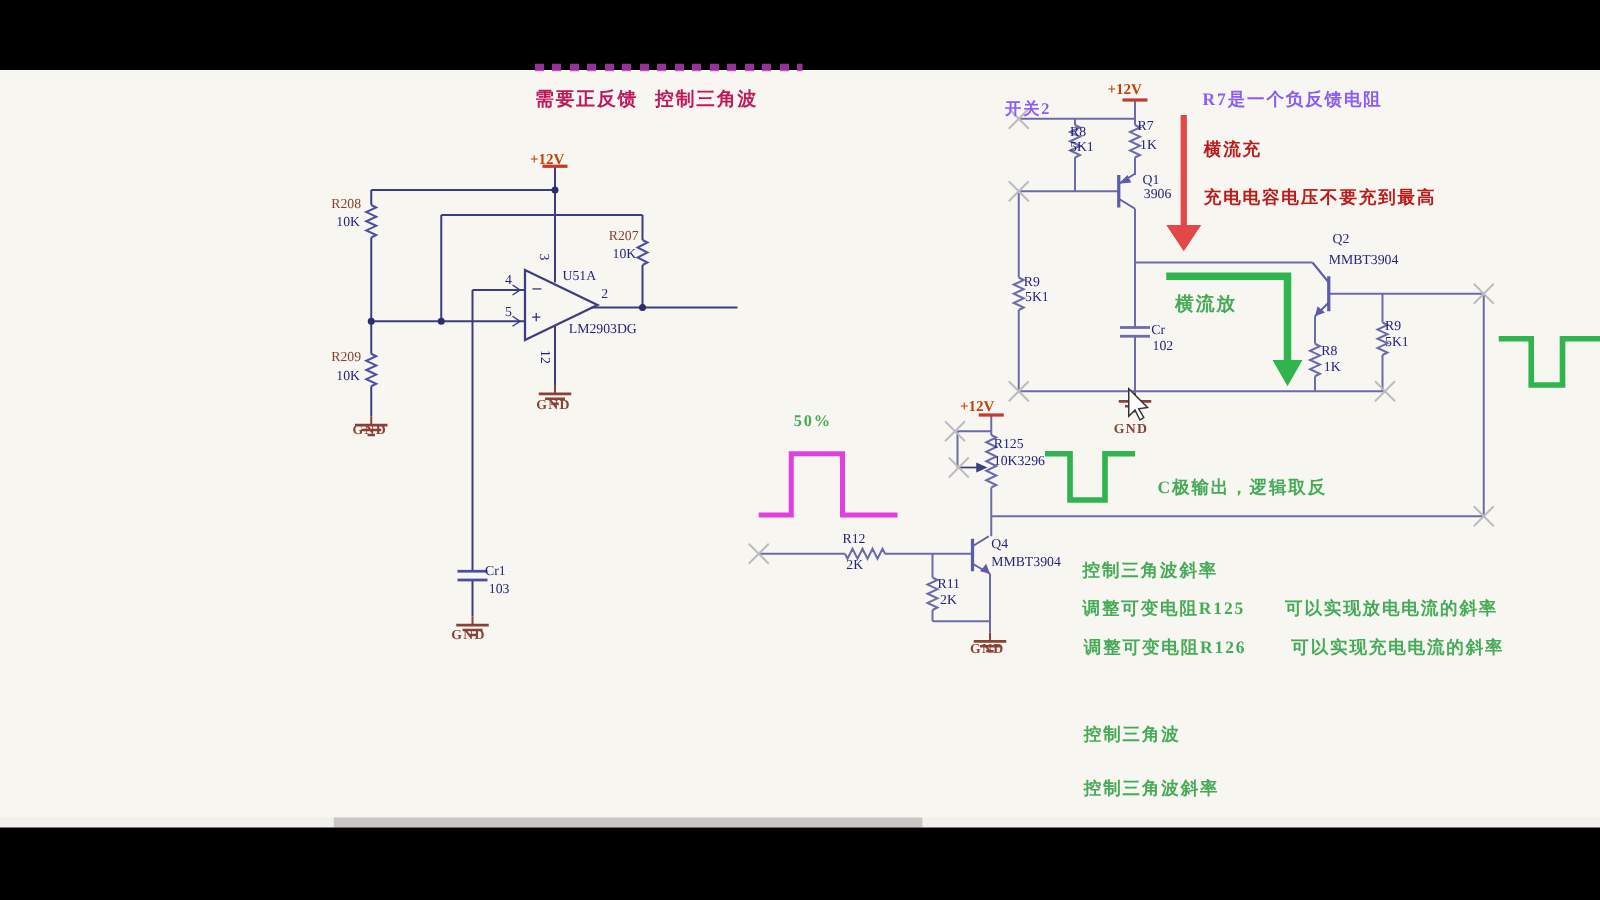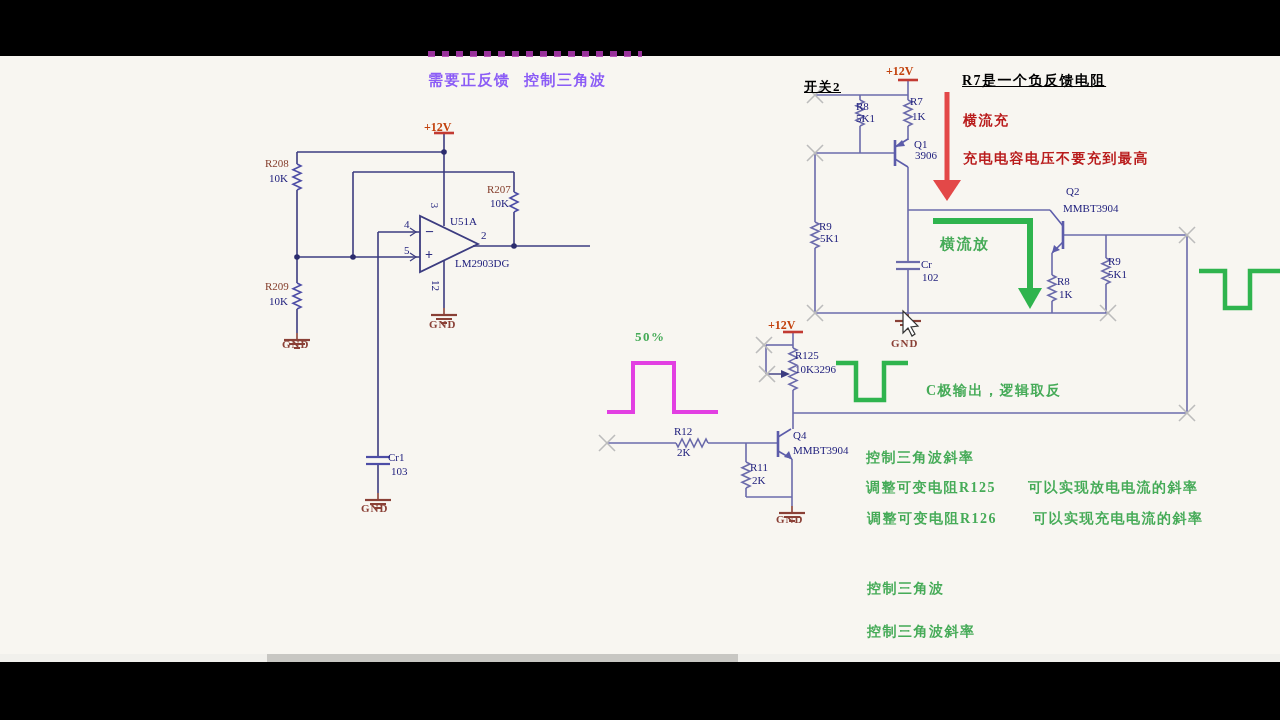--- a/index.html
+++ b/index.html
@@ -9,22 +9,22 @@
   .bar.top{top:0;height:56px;}
   .bar.bot{top:662px;height:58px;}
   .lbl{position:absolute;white-space:nowrap;font-size:11px;color:#23237f;line-height:1;z-index:10;}
   .m{color:#86402e;}
   .pw{color:#c2410c;font-weight:bold;font-size:12px;}
   .gn{color:#8a4036;font-weight:bold;font-size:11px;letter-spacing:1px;}
   .rot{transform:rotate(90deg);transform-origin:center;}
   .cn{font-size:14px;font-weight:bold;letter-spacing:1.5px;}
   .green{color:#46ab58;}
   .red{color:#b91c1c;}
-  .blue{color:#000000;text-decoration:underline;}
-  .mag{color:#8b5cf6;font-size:15px;}
+  .blue{color:#8b5cf6;}
+  .mag{color:#be185d;font-size:15px;}
   .big{font-size:15px;}
   .opsign{font-size:14px;font-weight:bold;color:#2c2c80;}
   #frag{position:absolute;left:428px;top:51px;width:214px;height:6px;z-index:40;
         background:repeating-linear-gradient(90deg,#b23ab5 0 7px,transparent 7px 14px);
         opacity:.85;}
   #scroll{position:absolute;left:0;top:654px;width:1280px;height:8px;background:#f1f0ec;z-index:20;}
   #scroll .thumb{position:absolute;left:267px;top:0;width:471px;height:8px;background:#c8c7c3;}
   svg{position:absolute;left:0;top:0;z-index:5;}
 </style>
 </head>

